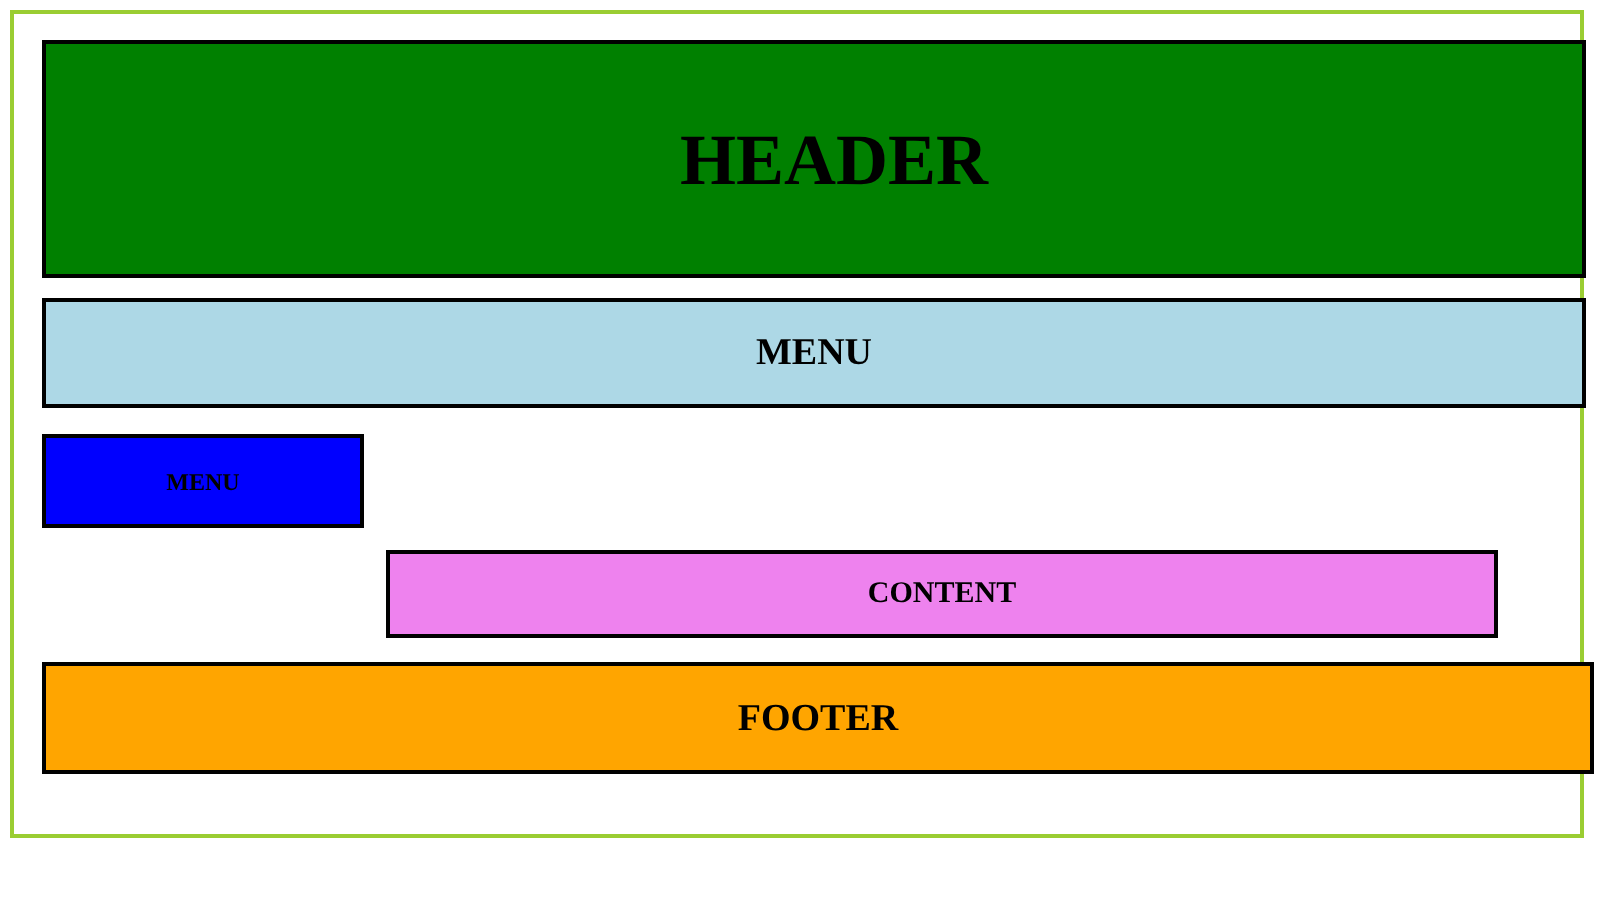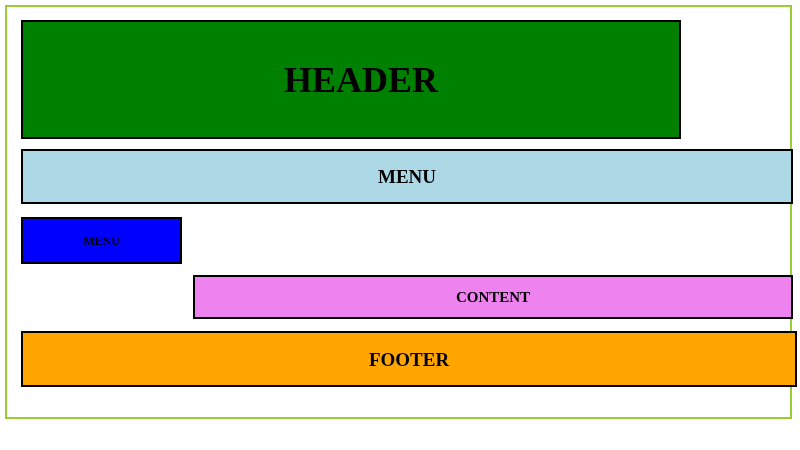--- a/index.html
+++ b/index.html
@@ -35,21 +35,21 @@
     font-weight: bold;
     text-align: center;
   }
   .box .label {
     display: block;
     line-height: 1;
   }
   .header-box {
     left: 14px;
     top: 13px;
-    width: 660px;
+    width: 772px;
     height: 119px;
     font-size: 36px;
     padding-left: 20px;
   }
   .menubar-box {
     left: 14px;
     top: 142px;
     width: 772px;
     height: 55px;
     font-size: 19px;
@@ -57,21 +57,21 @@
   .menu-box {
     left: 14px;
     top: 210px;
     width: 161px;
     height: 47px;
     font-size: 12px;
   }
   .content-box {
     left: 186px;
     top: 268px;
-    width: 600px;
+    width: 556px;
     height: 44px;
     font-size: 15px;
   }
   .footer-box {
     left: 14px;
     top: 324px;
     width: 776px;
     height: 56px;
     font-size: 19px;
   }

